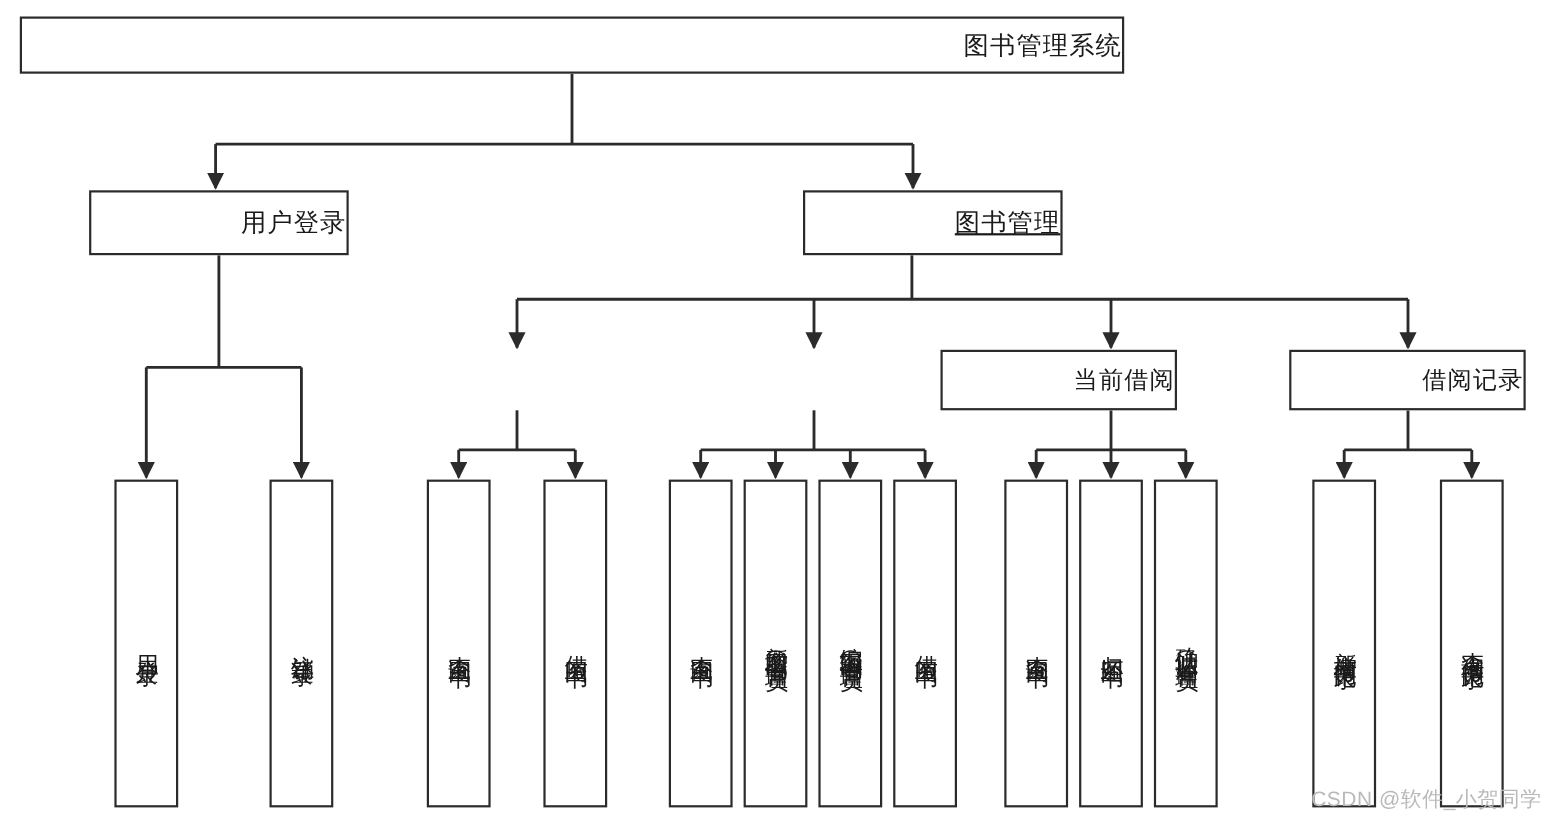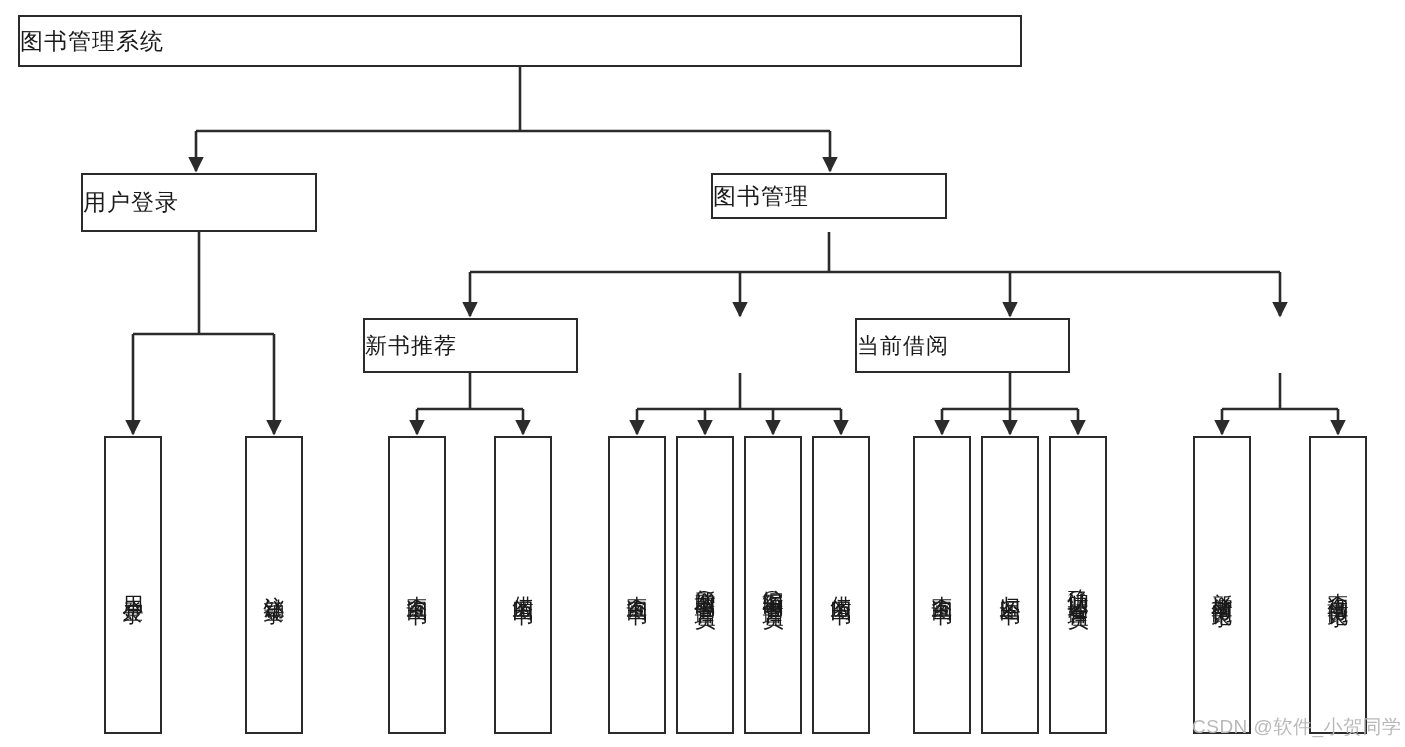--- a/index.html
+++ b/index.html
@@ -25,21 +25,21 @@
     height: 747px;
     pointer-events: none;
   }
   .node {
     position: absolute;
     box-sizing: border-box;
     border: 2px solid #2b2b2b;
     background: #ffffff;
     display: flex;
     align-items: center;
-    justify-content: flex-start;
+    justify-content: flex-end;
     color: #1a1a1a;
   }
   .node.root {
     font-size: 23px;
   }
   .node.l2 {
     font-size: 23px;
   }
   .node.l3 {
     font-size: 22px;
@@ -128,29 +128,29 @@
     </g>
   </svg>
 
   <div class="node root" style="left:18px; top:15px; width:1004px; height:52px;">
     <span class="hlabel">图书管理系统</span>
   </div>
 
   <div class="node l2" style="left:81px; top:173px; width:236px; height:59px;">
     <span class="hlabel">用户登录</span>
   </div>
-  <div class="node l2" style="left:711px; top:173px; width:236px; height:46px;">
+  <div class="node l2" style="left:730px; top:173px; width:236px; height:59px;text-decoration:underline;">
     <span class="hlabel">图书管理</span>
   </div>
 
-  <div class="node l3" style="left:363px; top:318px; width:215px; height:55px;">
-    <span class="hlabel">新书推荐</span>
-  </div>
   <div class="node l3" style="left:855px; top:318px; width:215px; height:55px;">
     <span class="hlabel">当前借阅</span>
+  </div>
+  <div class="node l3" style="left:1172px; top:318px; width:215px; height:55px;">
+    <span class="hlabel">借阅记录</span>
   </div>
 
   <div class="node leaf" style="left:104px; top:436px; width:58px; height:298px;">
     <span class="vlabel">用户登录</span>
   </div>
   <div class="node leaf" style="left:245px; top:436px; width:58px; height:298px;">
     <span class="vlabel">注销登录</span>
   </div>
 
   <div class="node leaf" style="left:388px; top:436px; width:58px; height:298px;">

